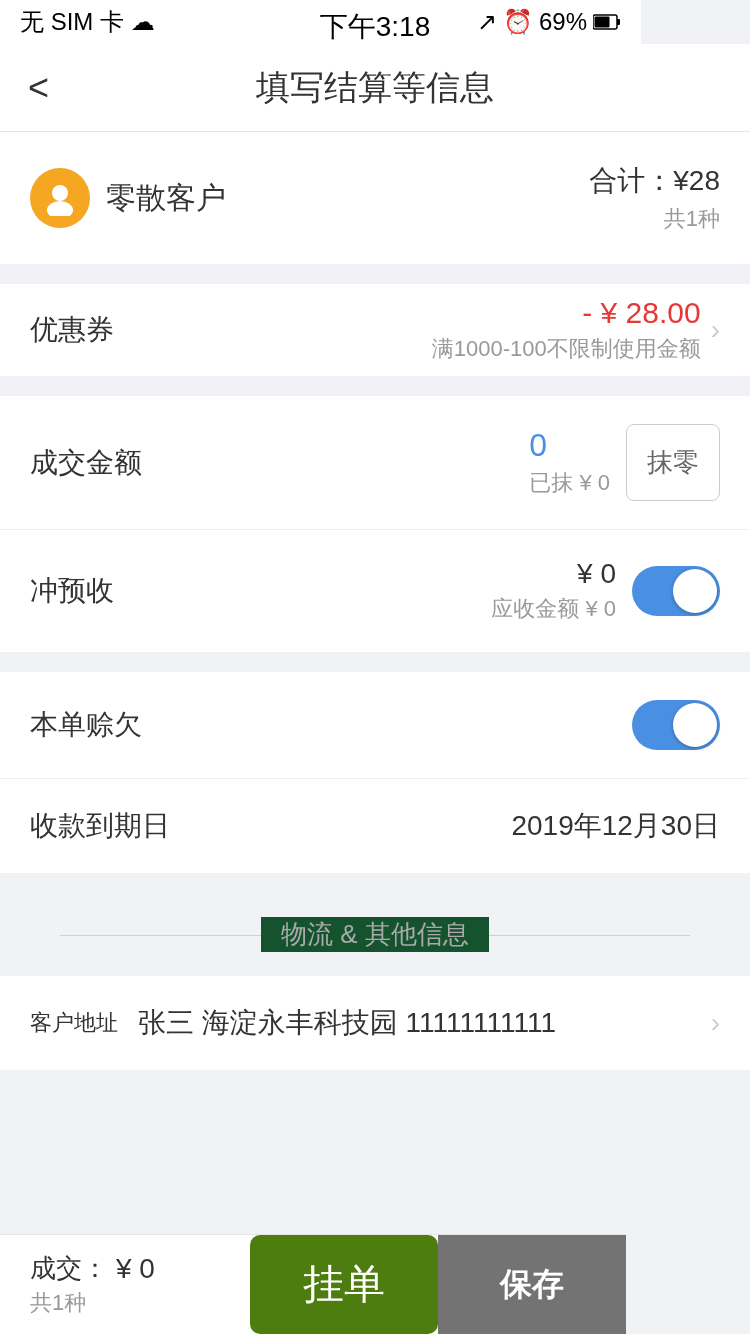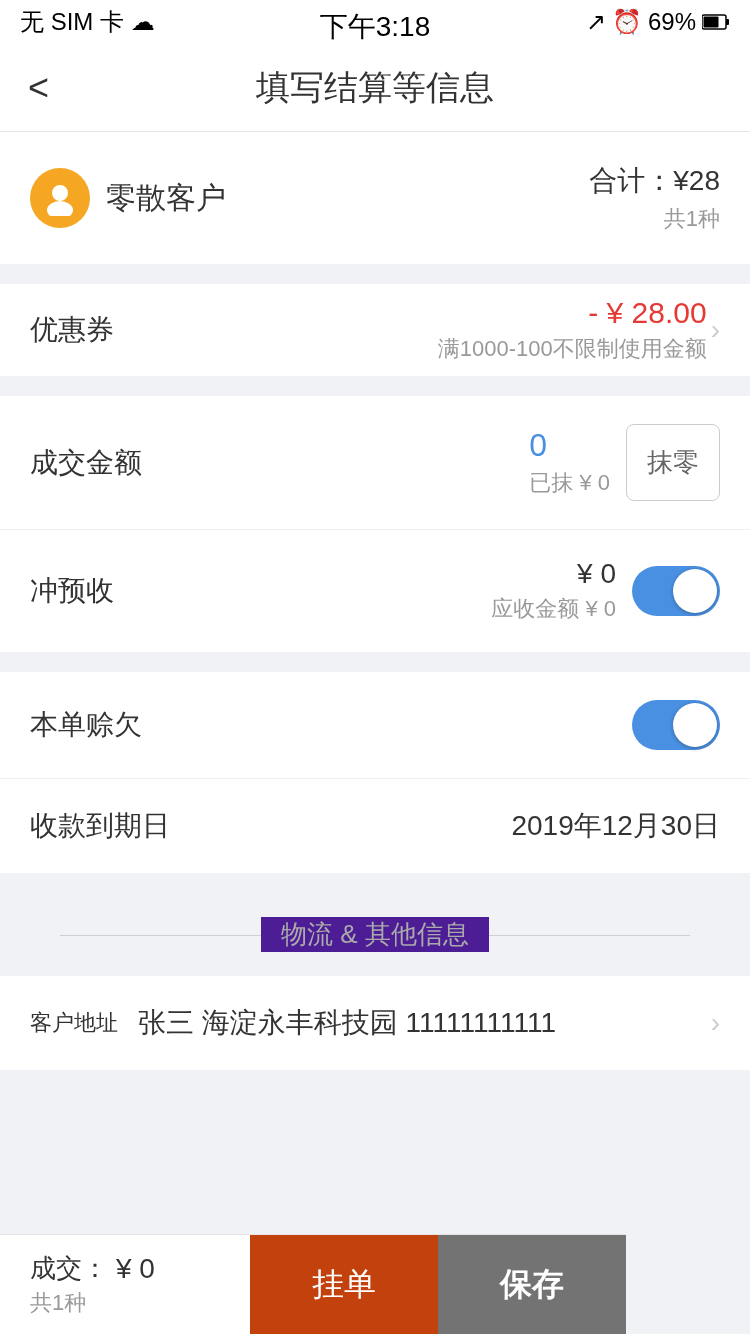--- a/index.html
+++ b/index.html
@@ -9,21 +9,21 @@
       min-height: 1334px;
       background: #f0f2f5;
       font-family: -apple-system, "PingFang SC", "Helvetica Neue", sans-serif;
       font-size: 28px;
       color: #333;
       position: relative;
     }
 
     
     .status-bar {
-      width: 750px;
+      width: 641px;
       height: 44px;
       background: #fff;
       display: flex;
       align-items: center;
       justify-content: space-between;
       padding: 0 20px;
       font-size: 24px;
       color: #000;
     }
     .status-left {
@@ -169,21 +169,21 @@
       background: #fff;
       padding: 12px 30px;
       display: flex;
       align-items: center;
       justify-content: space-between;
       margin-bottom: 20px;
     }
     .coupon-right {
       display: flex;
       align-items: center;
-      gap: 4px;
+      gap: 10px;
     }
     .coupon-value-block {
       text-align: right;
     }
 
     
     .btn-round-zero {
       border: 1px solid #ccc;
       border-radius: 8px;
       padding: 20px 20px;
@@ -218,21 +218,21 @@
     
     .logistics-header {
       background: #f0f2f5;
       padding: 24px 30px;
       text-align: center;
       position: relative;
     }
     .logistics-header-text {
       font-size: 26px;
       color: #aaa;
-      background: #4c1d95;
+      background: #14532d;
       padding: 0 20px;
       position: relative;
       z-index: 1;
       display: inline-block;
     }
     .logistics-header::before {
       content: '';
       position: absolute;
       left: 60px;
       right: 60px;
@@ -287,27 +287,28 @@
       font-size: 28px;
       color: #333;
     }
     .footer-count {
       font-size: 22px;
       color: #999;
       margin-top: 2px;
     }
     .footer-btn-hang {
       width: 188px;
-      background: #c2410c;
+      background: #4d7c0f;
       color: #fff;
-      font-size: 32px;
+      font-size: 41px;
       display: flex;
       align-items: center;
       justify-content: center;
       cursor: pointer;
+      border-radius: 10px;
     }
     .footer-btn-save {
       width: 188px;
       background: #737373;
       color: #fff;
       font-size: 32px;
       display: flex;
       align-items: center;
       justify-content: center;
       cursor: pointer;

